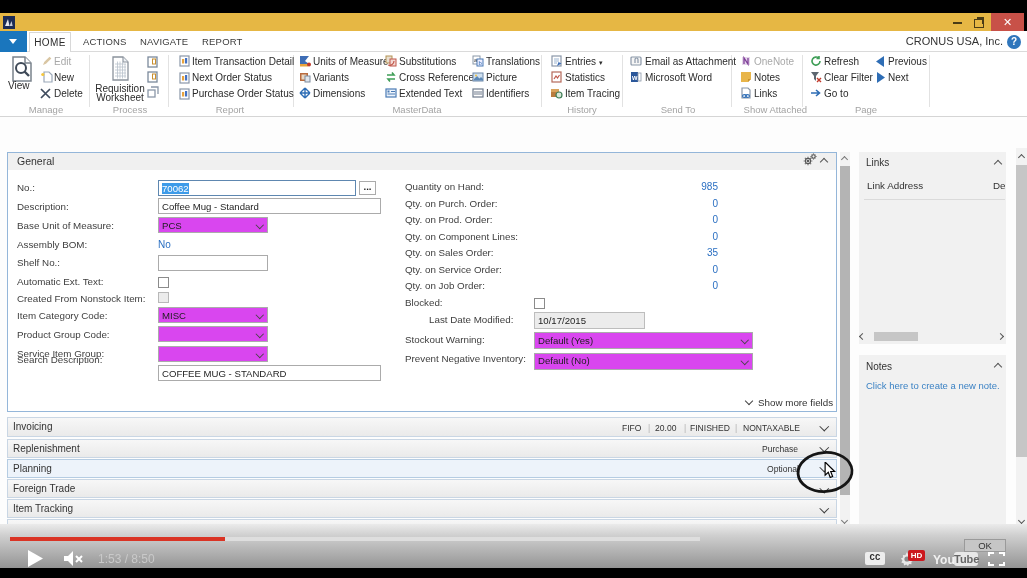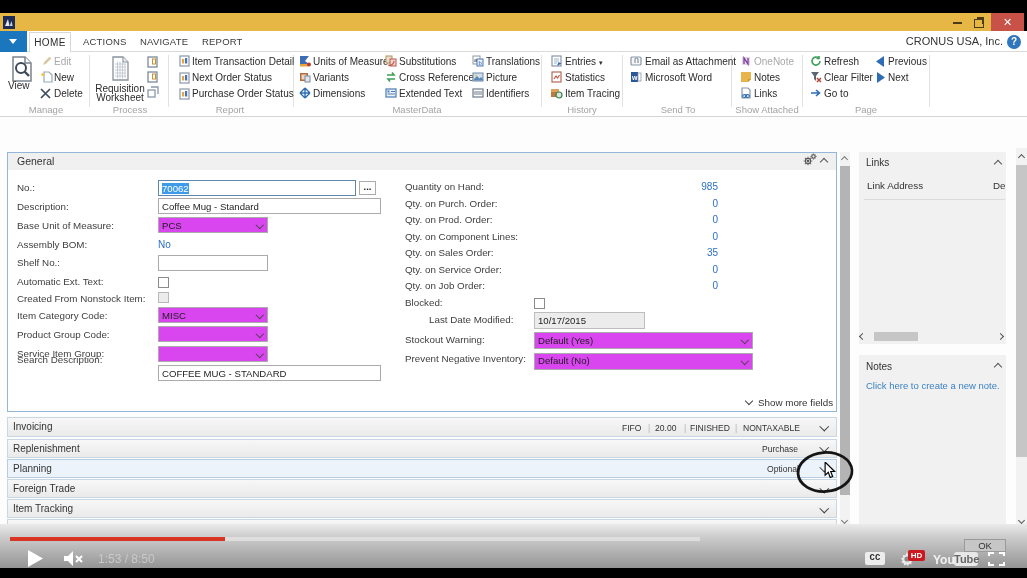--- a/index.html
+++ b/index.html
@@ -92,21 +92,21 @@
     <div class="rsep" style="left:731px;"></div>
     <div class="rsep" style="left:802px;"></div>
     <div class="rsep" style="left:929px;"></div>
 
     <div class="rlbl" style="left:6px;width:80px;">Manage</div>
     <div class="rlbl" style="left:90px;width:80px;">Process</div>
     <div class="rlbl" style="left:190px;width:80px;">Report</div>
     <div class="rlbl" style="left:377px;width:80px;">MasterData</div>
     <div class="rlbl" style="left:542px;width:80px;">History</div>
     <div class="rlbl" style="left:638px;width:80px;">Send To</div>
-    <div class="rlbl" style="left:727px;width:80px;">Show Attached</div>
+    <div class="rlbl" style="left:727px;width:80px;text-align:right;">Show Attached</div>
     <div class="rlbl" style="left:826px;width:80px;">Page</div>
 
     <svg class="ric" style="left:12px;top:56px;width:20px;height:26px;" viewBox="0 0 20 26">
         <path d="M1 1h12l6 6v18H1z" fill="#fff" stroke="#7a828c" stroke-width="1.5"></path>
         <path d="M13 1v6h6" fill="#fff" stroke="#7a828c" stroke-width="1.5"></path>
         <circle cx="9" cy="12" r="5" fill="none" stroke="#3f4a58" stroke-width="2"></circle>
         <line x1="12.5" y1="15.5" x2="17" y2="20" stroke="#3f4a58" stroke-width="2.4"></line>
       </svg>
     <div class="rtxt" style="left:8px;top:79px;width:28px;text-align:left;">View</div>
     <svg class="ric" style="left:42px;top:56px;width:10px;height:10px;" viewBox="0 0 10 10">

